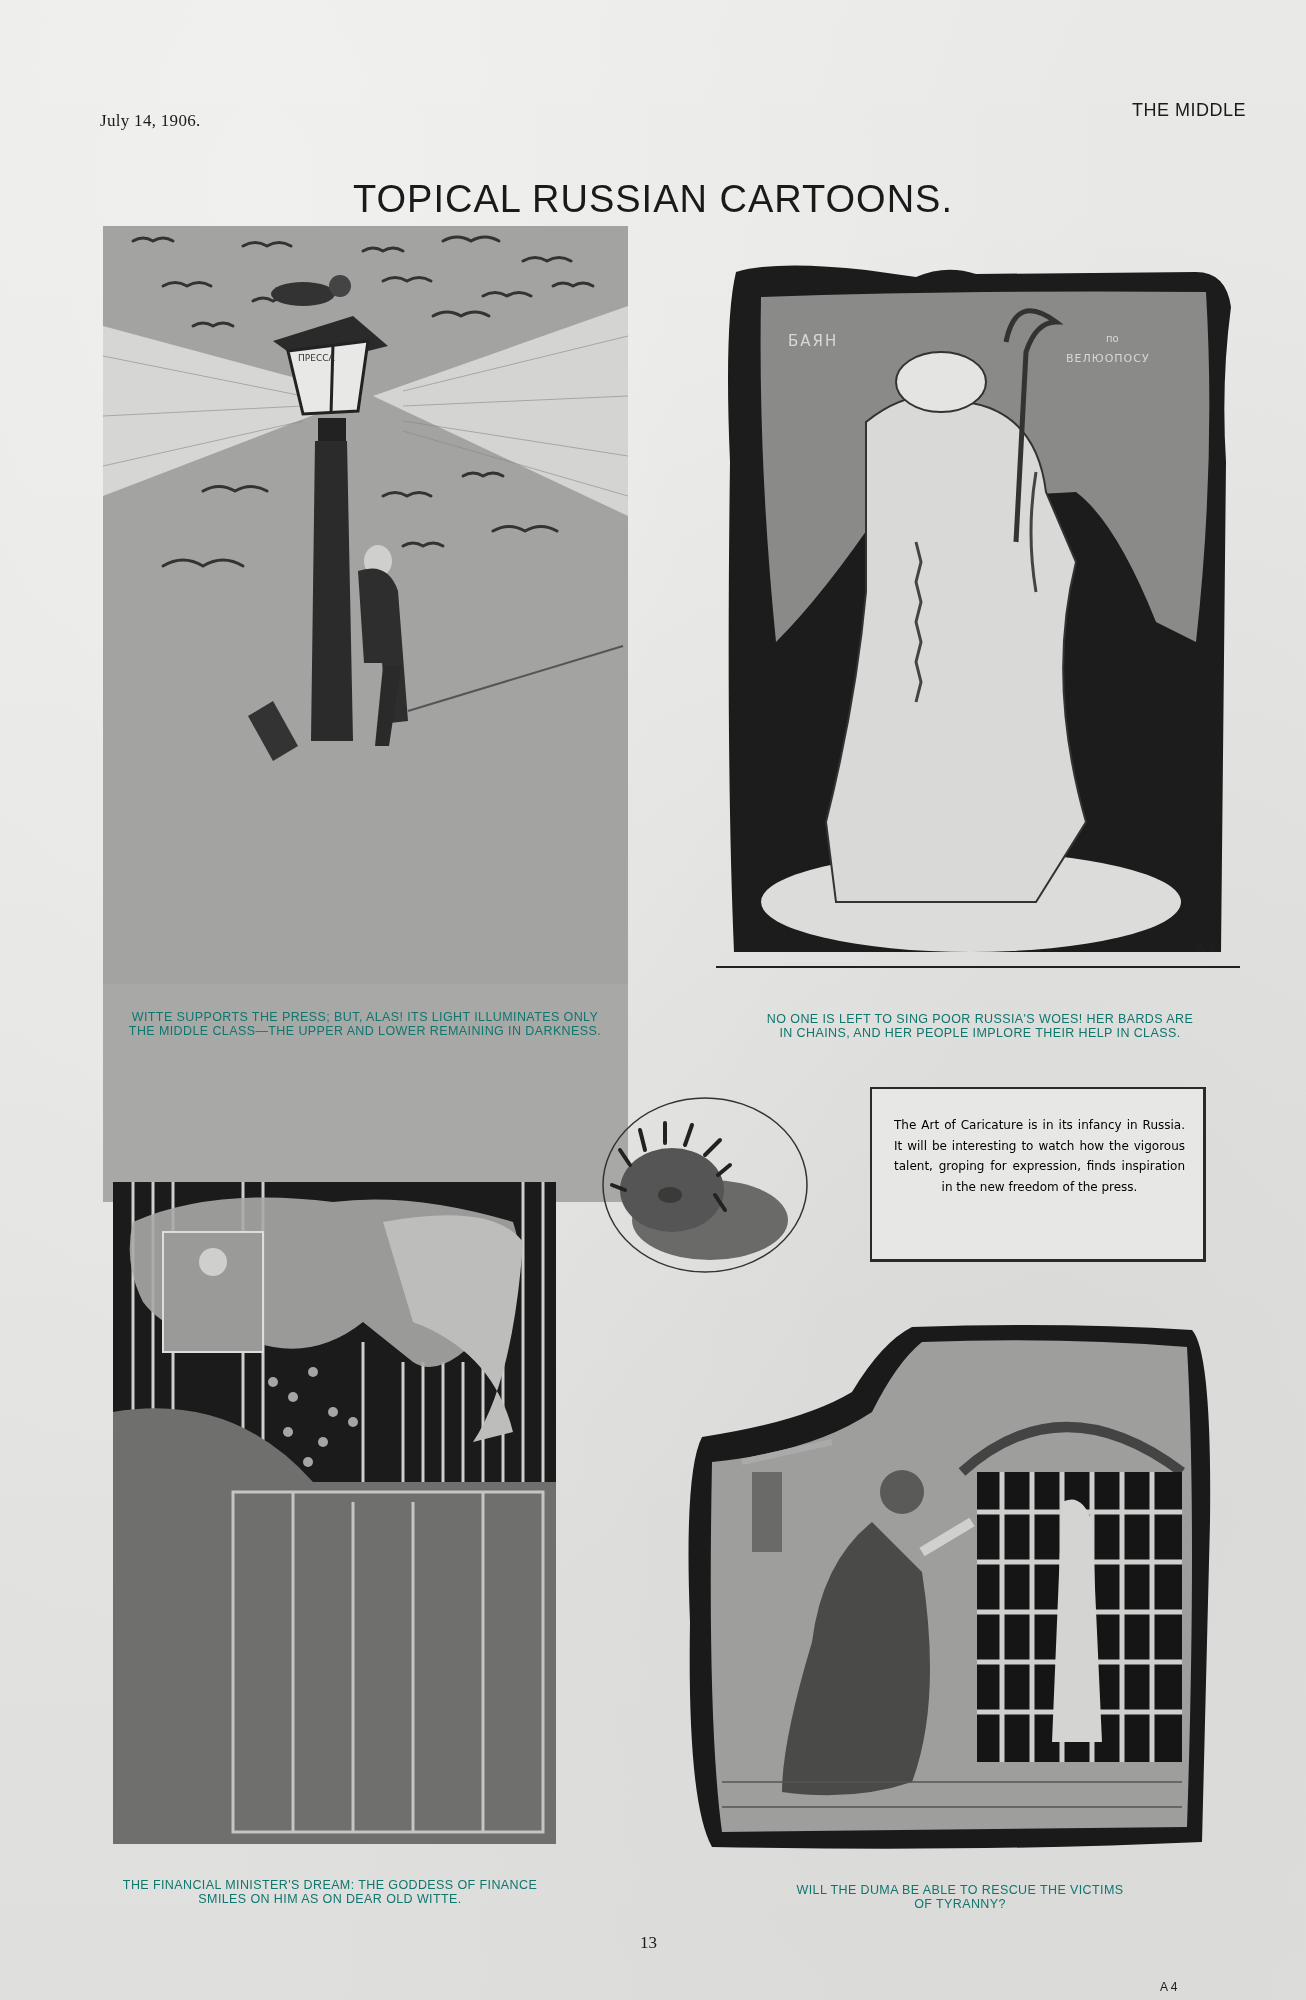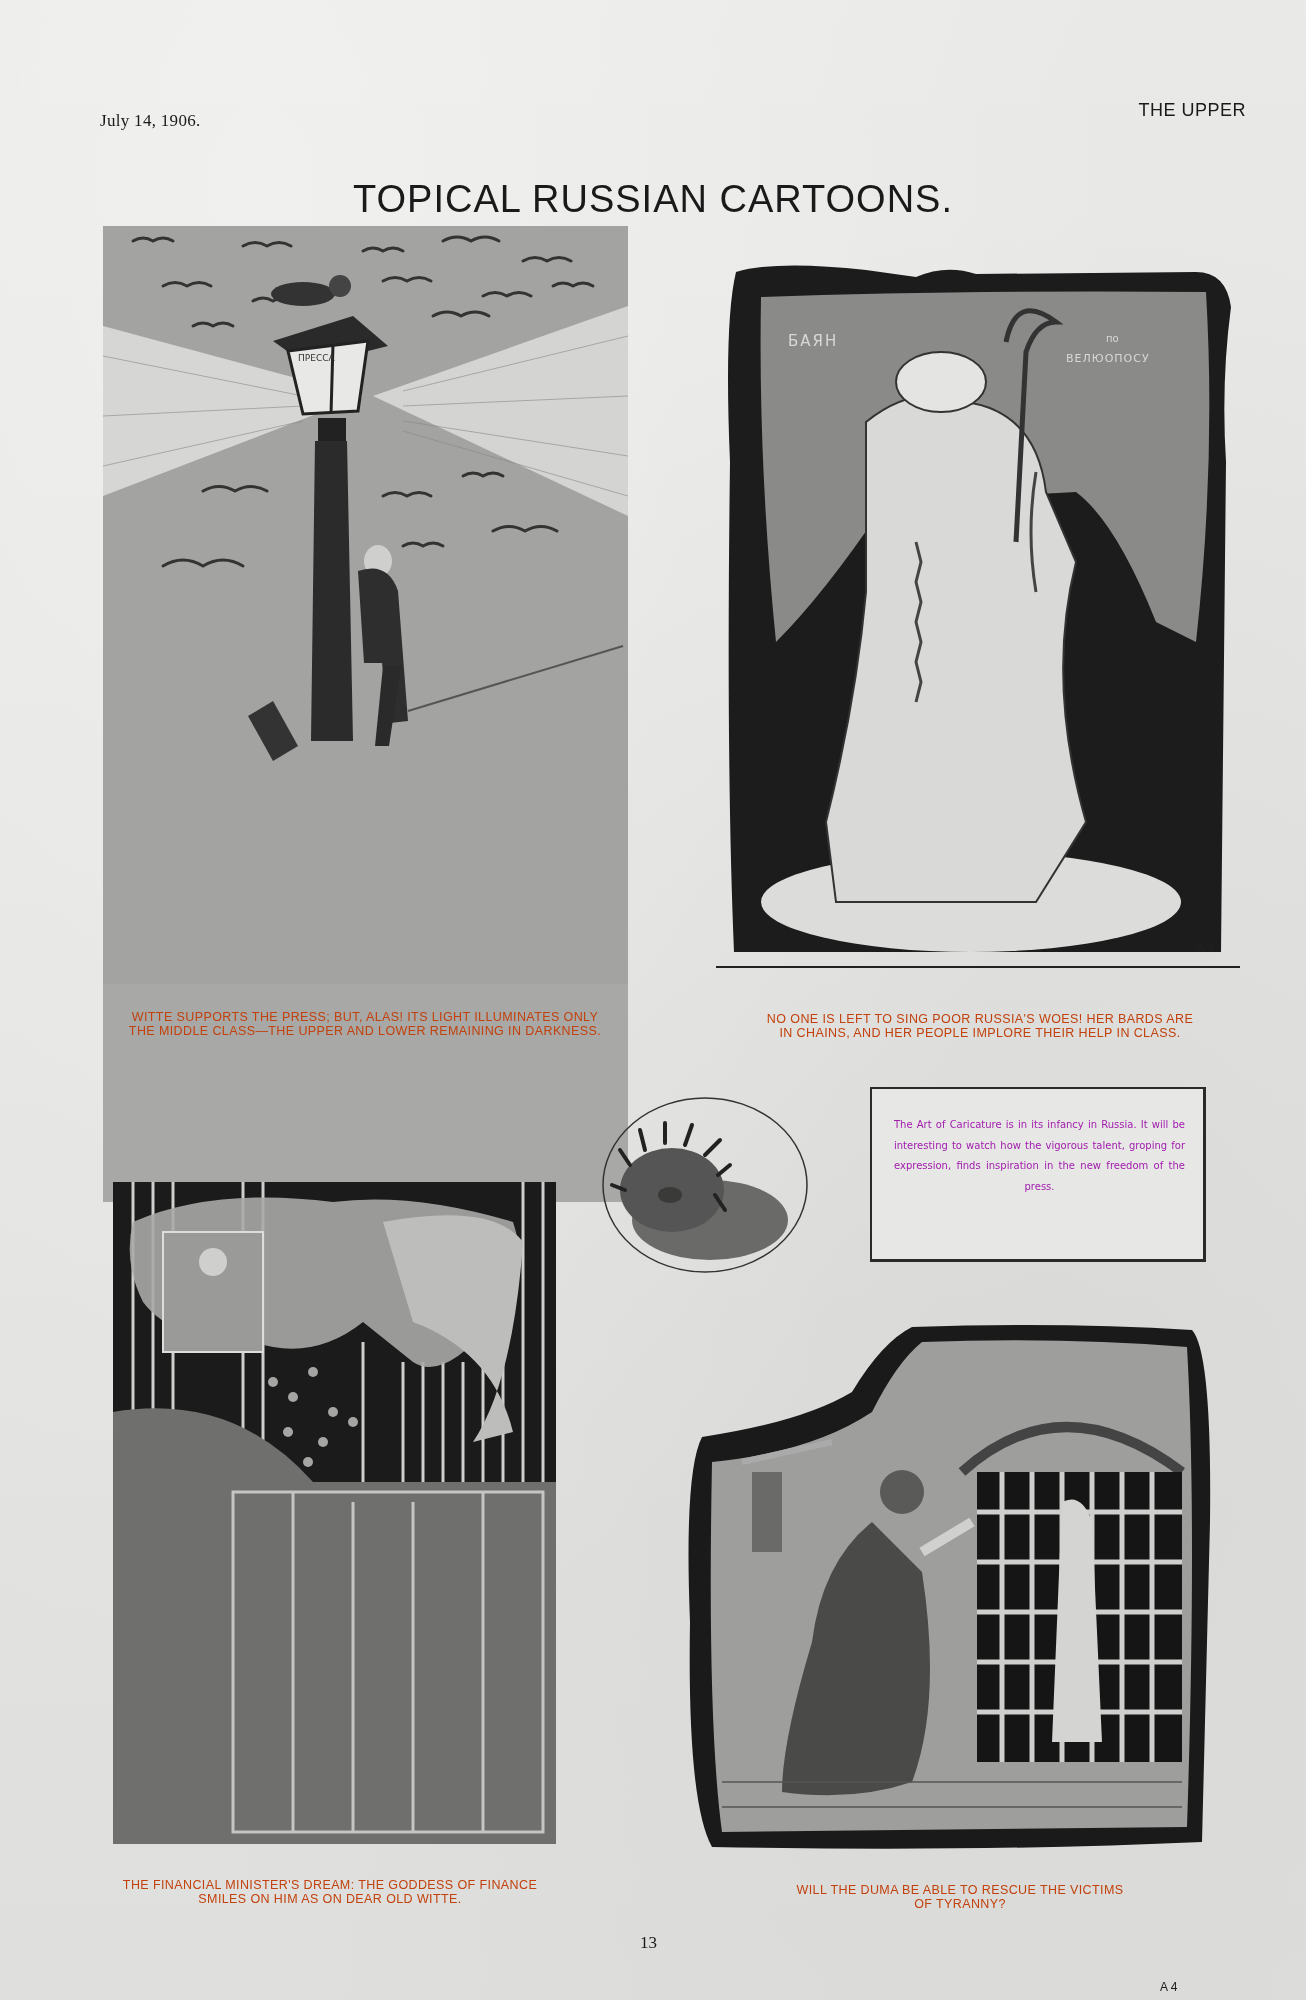--- a/index.html
+++ b/index.html
@@ -6,35 +6,35 @@
   body{width:1306px;height:2000px;background:#e6e6e4;position:relative;overflow:hidden;font-family:"Liberation Sans",sans-serif;color:#1a1a1a;}
   .paper{position:absolute;left:0;top:0;width:1306px;height:2000px;
     background:
       radial-gradient(ellipse at 20% 10%, rgba(255,255,255,0.35), transparent 60%),
       radial-gradient(ellipse at 80% 70%, rgba(200,200,198,0.35), transparent 60%),
       linear-gradient(180deg,#e9e9e7 0%,#e4e4e2 50%,#dfdfdd 100%);}
   .abs{position:absolute;}
   .date{left:100px;top:111px;font-family:"Liberation Serif",serif;font-size:17px;letter-spacing:0.3px;}
   .masthead{right:60px;top:100px;font-family:"Liberation Sans",sans-serif;font-size:18px;letter-spacing:0.5px;}
   .title{left:0;width:1306px;top:152px;text-align:center;font-family:"Liberation Sans",sans-serif;font-size:38px;letter-spacing:1px;font-weight:normal;margin-top:26px;}
-  .caption{font-family:"Liberation Sans",sans-serif;font-size:12.5px;text-align:center;line-height:14px;letter-spacing:0.4px;color:#c2410c;}
+  .caption{font-family:"Liberation Sans",sans-serif;font-size:12.5px;text-align:center;line-height:14px;letter-spacing:0.4px;color:#0f766e;}
   .pic{position:absolute;overflow:hidden;}
   .note-box{position:absolute;left:870px;top:1087px;width:336px;height:175px;border:2px solid #2a2a2a;border-right-width:3px;border-bottom-width:3px;box-sizing:border-box;background:#e7e7e5;}
-  .note-text{position:absolute;left:22px;right:18px;top:26px;font-family:"DejaVu Sans",sans-serif;font-size:10px;line-height:20.5px;text-align:justify;text-align-last:center;color:#a21caf;}
+  .note-text{position:absolute;left:22px;right:18px;top:26px;font-family:"DejaVu Sans",sans-serif;font-size:12px;line-height:20.5px;text-align:justify;text-align-last:center;color:#000000;}
   .pagenum{left:640px;top:1933px;font-family:"Liberation Serif",serif;font-size:17px;}
   .sig{left:1160px;top:1980px;font-family:"Liberation Sans",sans-serif;font-size:12px;}
   svg{display:block;}
 </style>
 </head>
 <body>
 
 <div class="paper"></div>
 
 <div class="abs date">July 14, 1906.</div>
-<div class="abs masthead">THE UPPER</div>
+<div class="abs masthead">THE MIDDLE</div>
 <div class="abs title">TOPICAL RUSSIAN CARTOONS.</div>
 
 <div class="pic" style="left:103px;top:226px;width:525px;height:976px;background:#a8a8a6;">
   <svg width="525" height="758" viewBox="0 0 525 758">
     <rect width="525" height="758" fill="#a3a3a1"></rect>
     <polygon points="0,100 260,170 0,270" fill="#d6d6d4"></polygon>
     <polygon points="525,80 270,170 525,290" fill="#d4d4d2"></polygon>
     <g stroke="#888" stroke-width="1" opacity="0.6">
       <line x1="0" y1="130" x2="200" y2="170"></line>
         <line x1="0" y1="190" x2="200" y2="180"></line>

